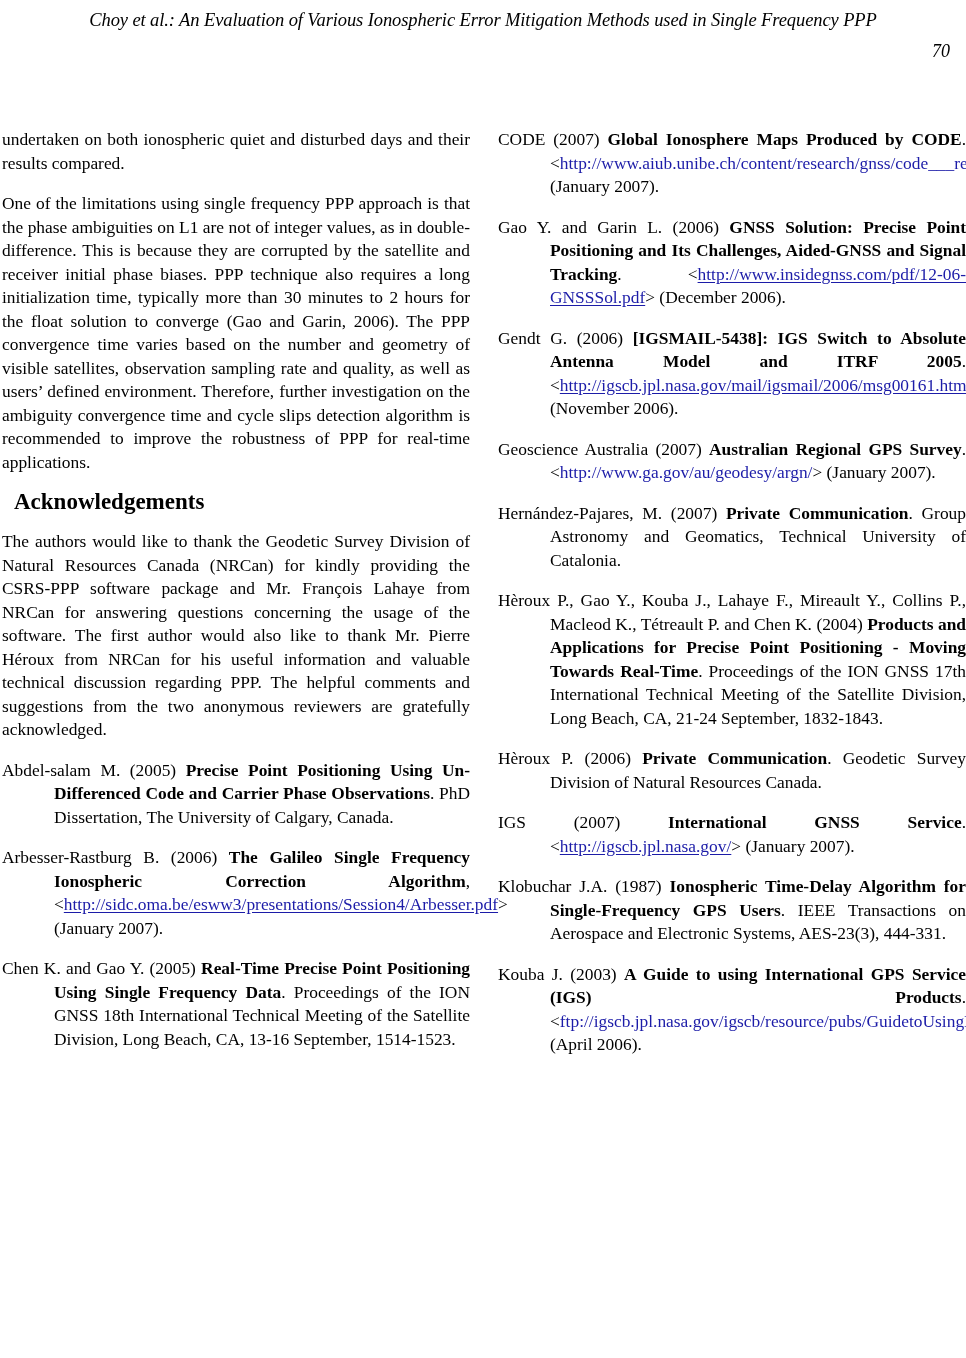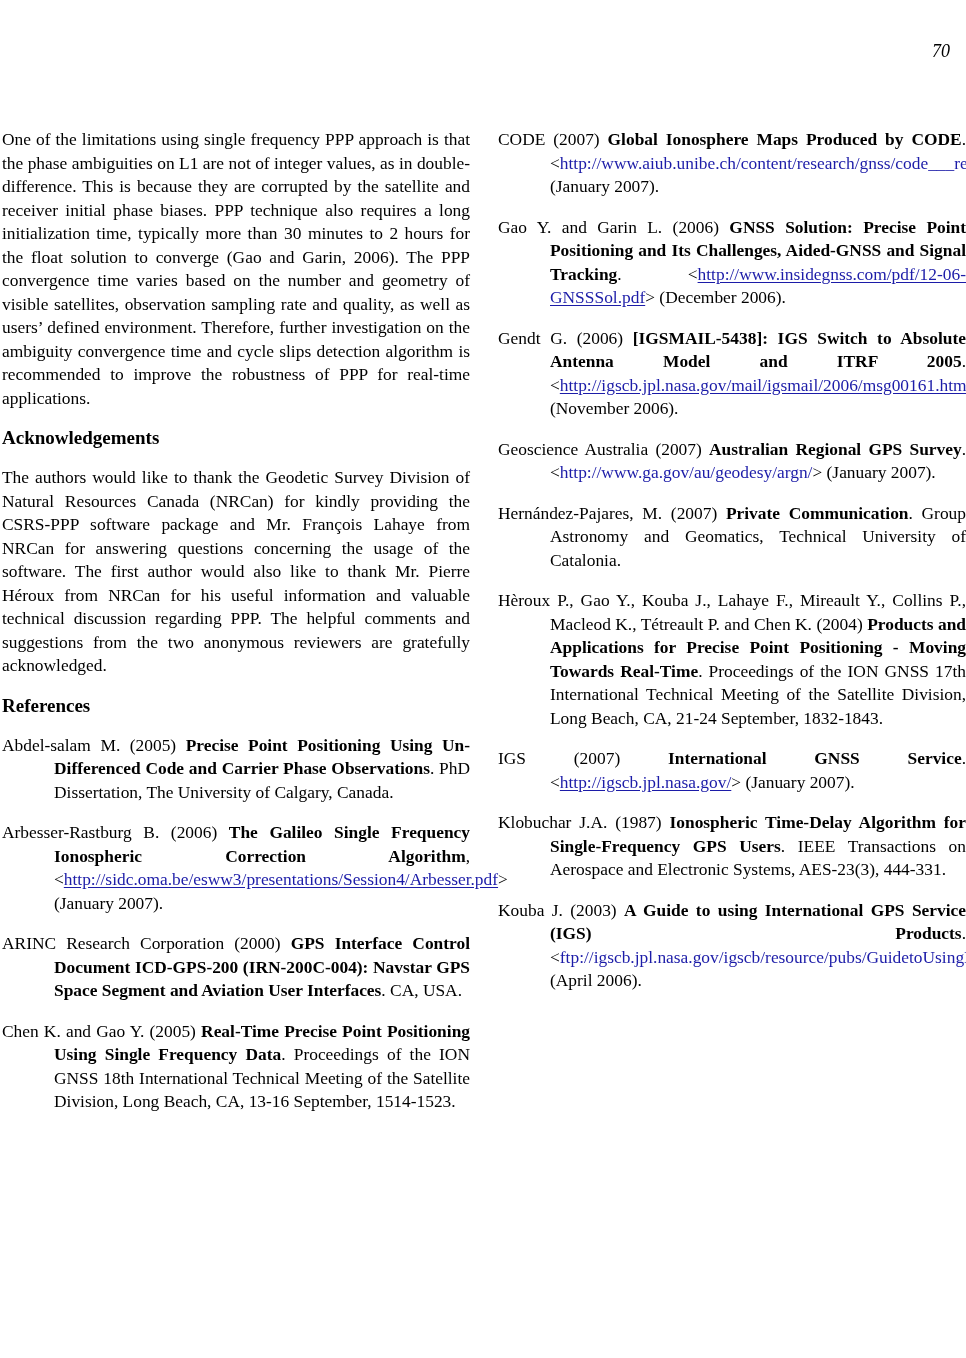--- a/index.html
+++ b/index.html
@@ -56,22 +56,22 @@
 
   p.body {
     margin: 0 0 17px 0;
     font-size: 17.4px;
     line-height: 23.5px;
     text-align: justify;
     text-justify: inter-word;
     hyphens: none;
   }
   h2.section {
-    margin: 14px 0 17px 0;
-    font-size: 19px;
+    margin: 14px 0 17px 12px;
+    font-size: 23px;
     font-weight: bold;
     line-height: 22px;
   }
   
   p.ref {
     margin: 0 0 17px 0;
     font-size: 17.4px;
     line-height: 23.5px;
     text-align: justify;
     text-justify: inter-word;
@@ -86,44 +86,42 @@
     text-underline-offset: 2px;
   }
   .url.plain { text-decoration: none; }
   sup { font-size: 0.62em; vertical-align: super; line-height: 0; }
 </style>
 </head>
 <body>
 
 <div class="page">
 
+  <div class="runhead">Choy et al.: An Evaluation of Various Ionospheric Error Mitigation Methods used in Single Frequency PPP</div>
   <div class="pagenum">70</div>
 
   <div class="columns">
 
     <div class="col col-left">
 
+      <p class="body">undertaken on both ionospheric quiet and disturbed days and their results compared.</p>
       <p class="body">One of the limitations using single frequency PPP approach is that the phase ambiguities on L1 are not of integer values, as in double-difference. This is because they are corrupted by the satellite and receiver initial phase biases. PPP technique also requires a long initialization time, typically more than 30 minutes to 2 hours for the float solution to converge (Gao and Garin, 2006). The PPP convergence time varies based on the number and geometry of visible satellites, observation sampling rate and quality, as well as users’ defined environment. Therefore, further investigation on the ambiguity convergence time and cycle slips detection algorithm is recommended to improve the robustness of PPP for real-time applications.</p>
 
       <h2 class="section">Acknowledgements</h2>
       <p class="body">The authors would like to thank the Geodetic Survey Division of Natural Resources Canada (NRCan) for kindly providing the CSRS-PPP software package and Mr. François Lahaye from NRCan for answering questions concerning the usage of the software. The first author would also like to thank Mr. Pierre Héroux from NRCan for his useful information and valuable technical discussion regarding PPP. The helpful comments and suggestions from the two anonymous reviewers are gratefully acknowledged.</p>
 
-      <h2 class="section">References</h2>
 
       <p class="ref">
         <span>Abdel-salam M. (2005) </span><span class="ti">Precise Point Positioning Using Un-Differenced Code and Carrier Phase Observations</span><span>. PhD Dissertation, The University of Calgary, Canada.</span>
       </p>
 
       <p class="ref">
         <span>Arbesser-Rastburg B. (2006) </span><span class="ti">The Galileo Single Frequency Ionospheric Correction Algorithm</span><span>, &lt;</span><span class="url">http://sidc.oma.be/esww3/presentations/Session4/Arbesser.pdf</span><span>&gt; (January 2007).</span>
       </p>
 
-      <p class="ref">
-        <span>ARINC Research Corporation (2000) </span><span class="ti">GPS Interface Control Document ICD-GPS-200 (IRN-200C-004): Navstar GPS Space Segment and Aviation User Interfaces</span><span>. CA, USA.</span>
-      </p>
 
       <p class="ref last">
         <span>Chen K. and Gao Y. (2005) </span><span class="ti">Real-Time Precise Point Positioning Using Single Frequency Data</span><span>. Proceedings of the ION GNSS 18th International Technical Meeting of the Satellite Division, Long Beach, CA, 13-16 September, 1514-1523.</span>
       </p>
 
     </div>
 
     <div class="col col-right">
 
       <p class="ref">
@@ -143,20 +141,23 @@
       </p>
 
       <p class="ref">
         <span>Hernández-Pajares, M. (2007) </span><span class="ti">Private Communication</span><span>. Group Astronomy and Geomatics, Technical University of Catalonia.</span>
       </p>
 
       <p class="ref">
         <span>Hèroux P., Gao Y., Kouba J., Lahaye F., Mireault Y., Collins P., Macleod K., Tétreault P. and Chen K. (2004) </span><span class="ti">Products and Applications for Precise Point Positioning - Moving Towards Real-Time</span><span>. Proceedings of the ION GNSS 17th International Technical Meeting of the Satellite Division, Long Beach, CA, 21-24 September, 1832-1843.</span>
       </p>
 
+      <p class="ref">
+        <span>Hèroux P. (2006) </span><span class="ti">Private Communication</span><span>. Geodetic Survey Division of Natural Resources Canada.</span>
+      </p>
 
 
       <p class="ref">
         <span>IGS (2007) </span><span class="ti">International GNSS Service</span><span>. &lt;</span><span class="url">http://igscb.jpl.nasa.gov/</span><span>&gt; (January 2007).</span>
       </p>
 
       <p class="ref">
         <span>Klobuchar J.A. (1987) </span><span class="ti">Ionospheric Time-Delay Algorithm for Single-Frequency GPS Users</span><span>. IEEE Transactions on Aerospace and Electronic Systems, AES-23(3), 444-331.</span>
       </p>
 

